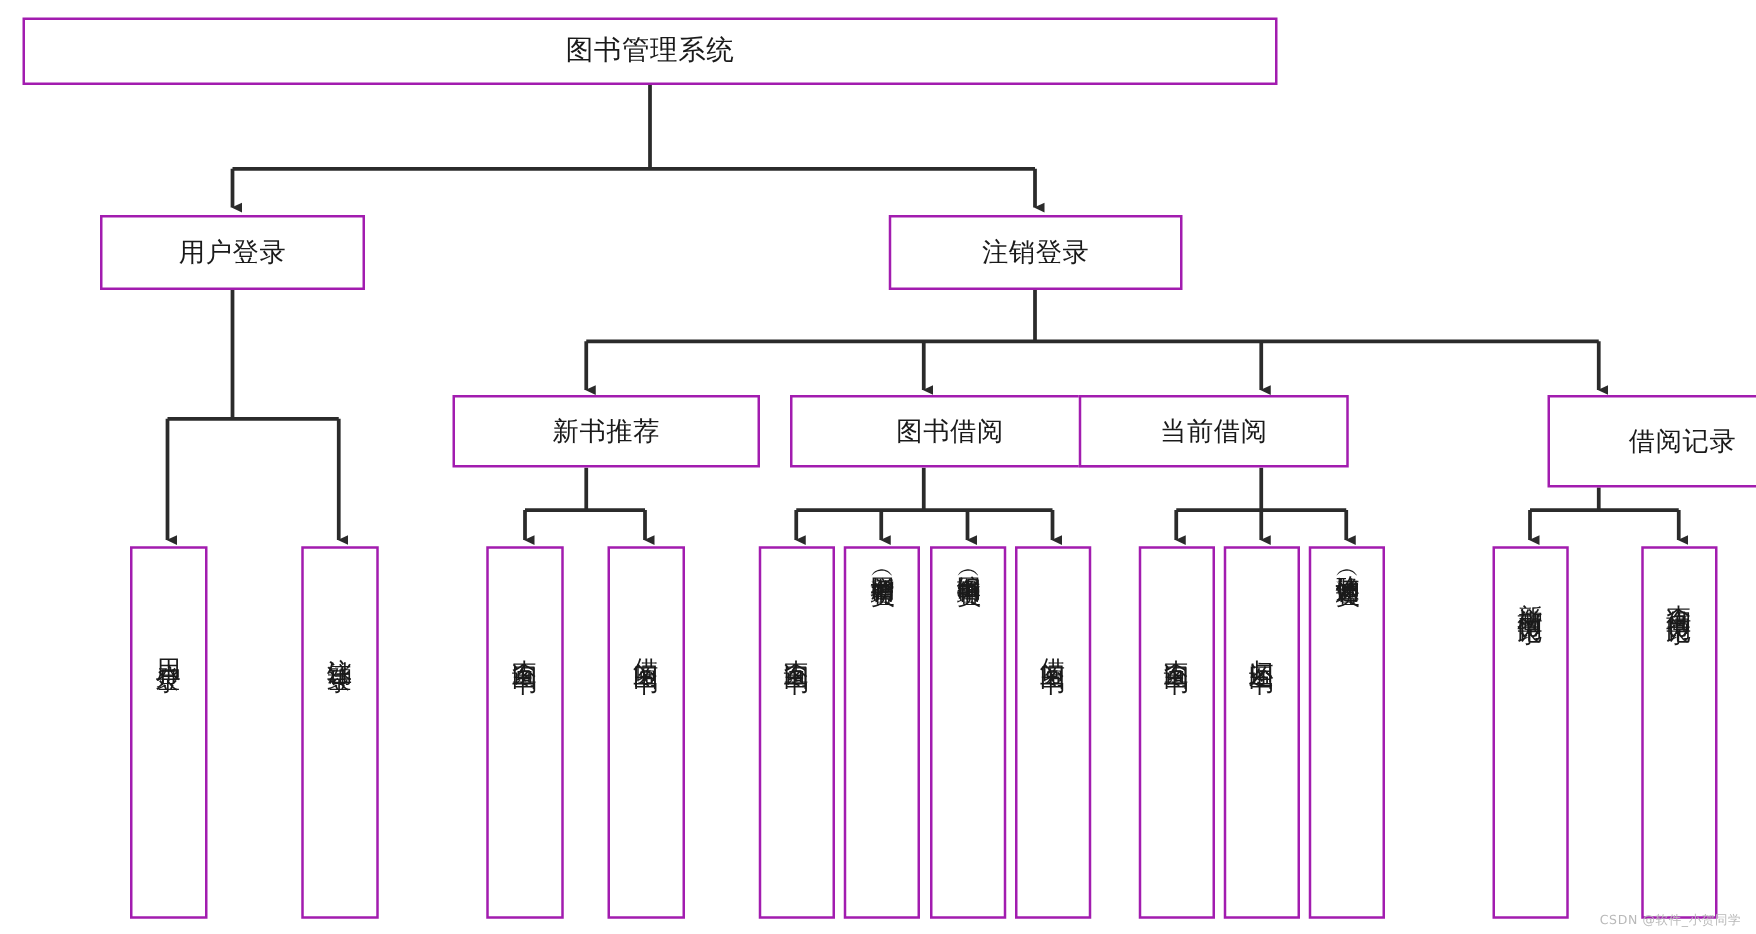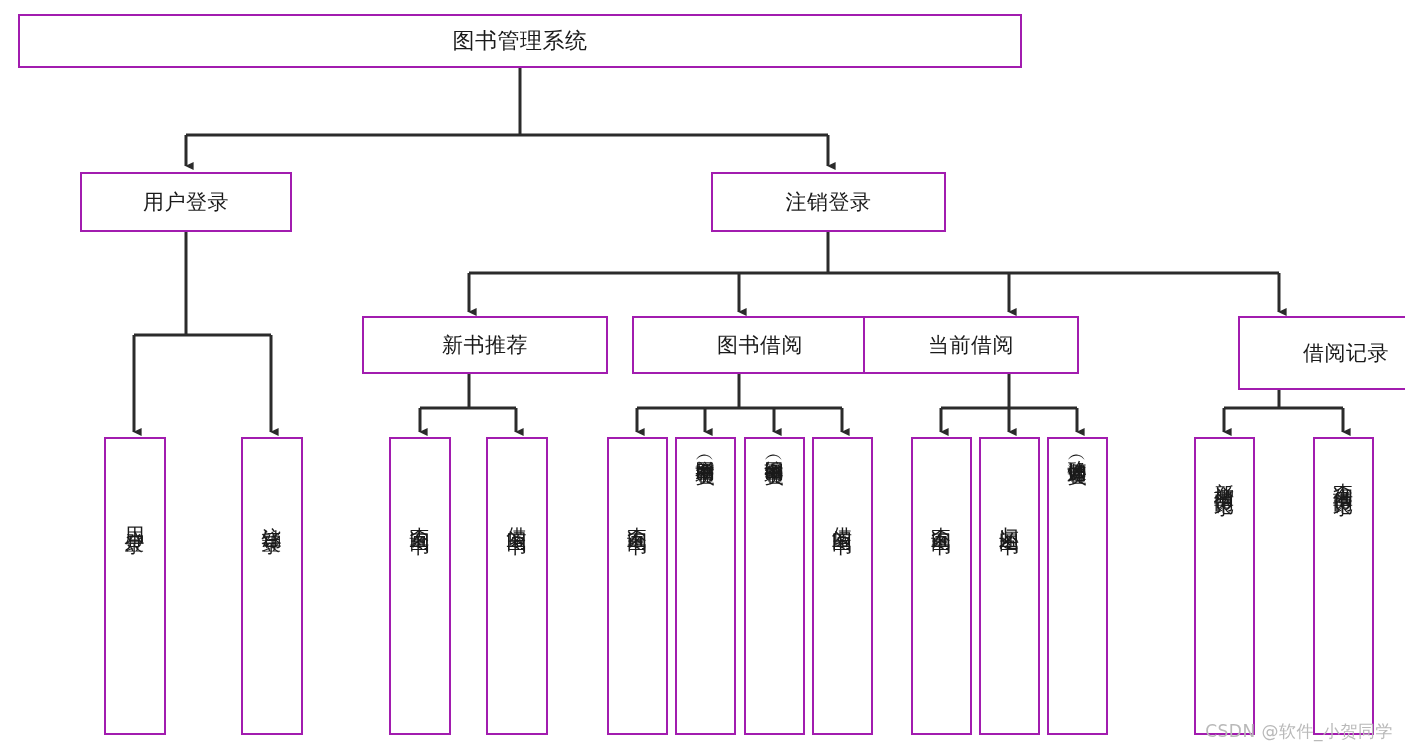--- a/index.html
+++ b/index.html
@@ -68,21 +68,21 @@
     padding-top: 6px;
   }
   .node.tall-text .node-label {
     font-size: 19px;
     letter-spacing: 1px;
   }
   #watermark {
     position: absolute;
     right: 12px;
     bottom: 4px;
-    font-size: 17px;
+    font-size: 10px;
     color: #b9b9b9;
     letter-spacing: 0.5px;
     white-space: nowrap;
     user-select: none;
   }
 </style>
 </head>
 <body>
 
 <div id="diagram-root">

